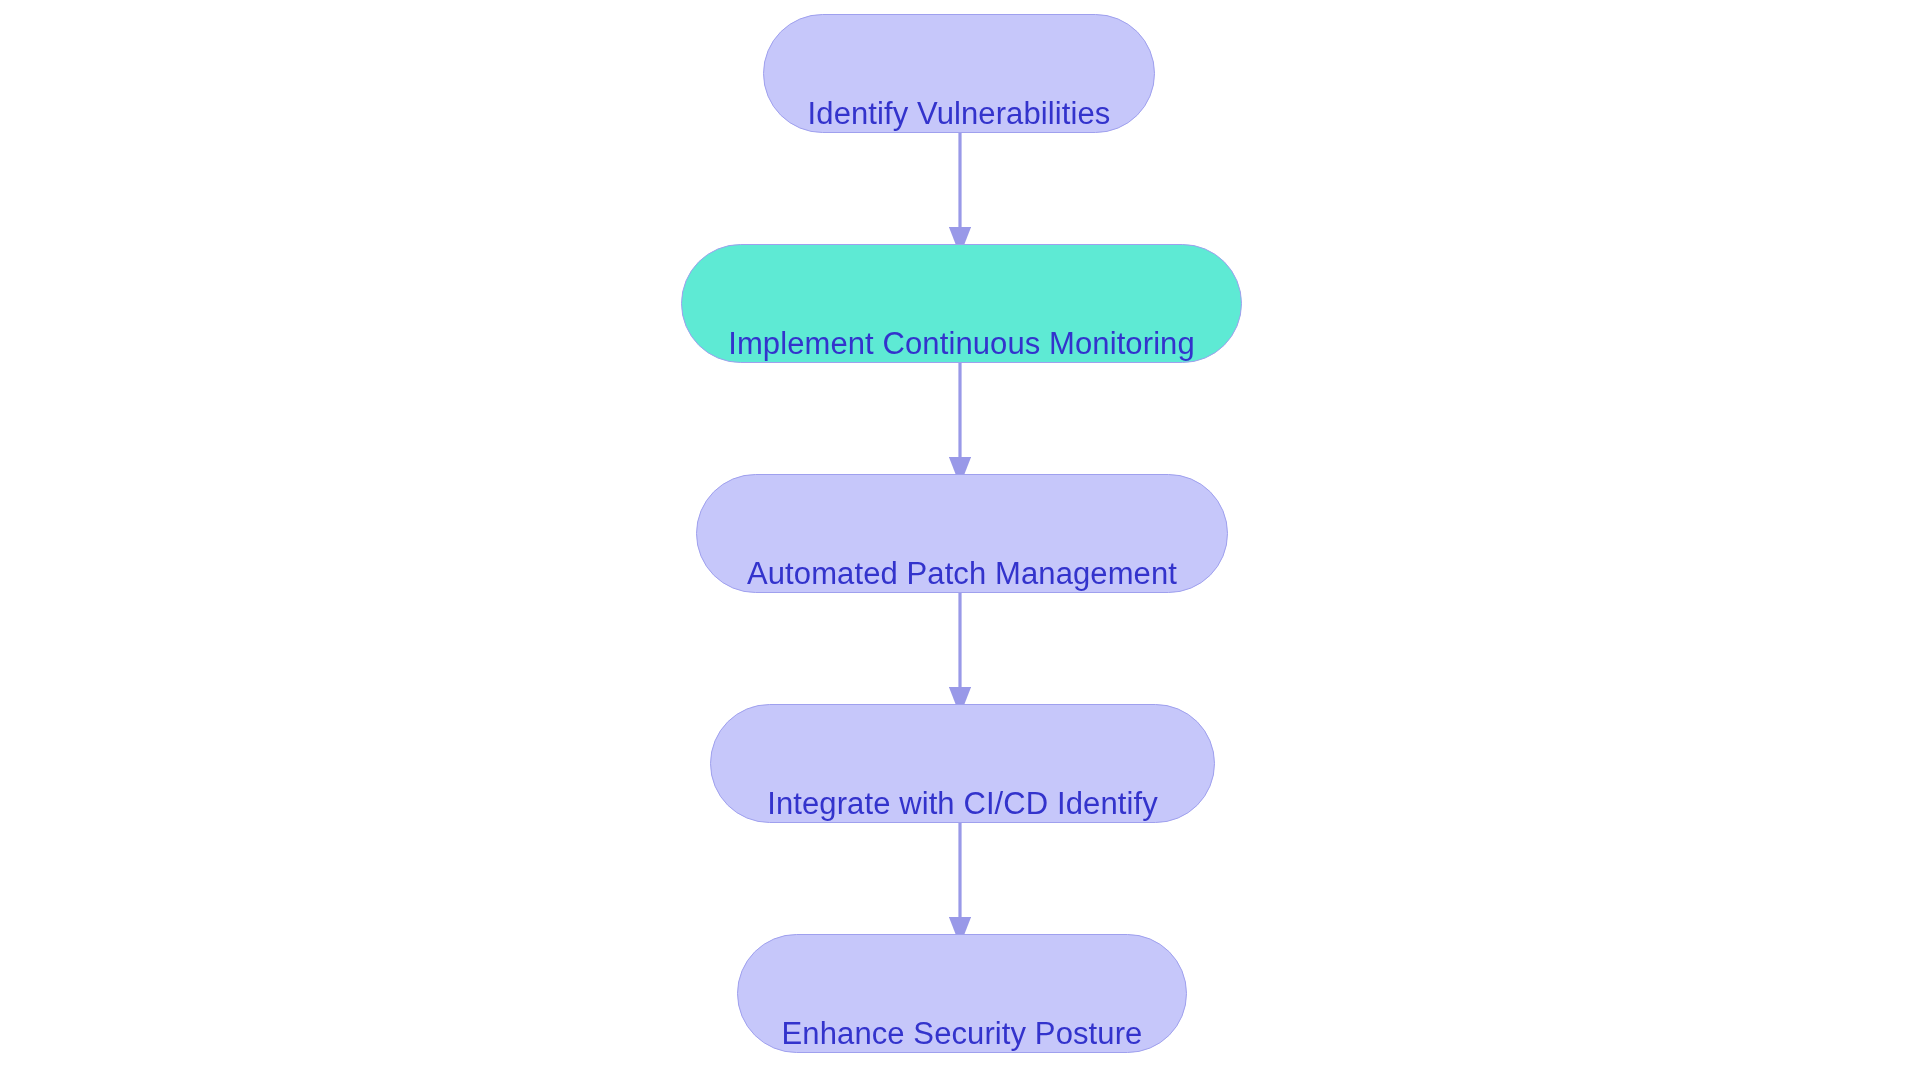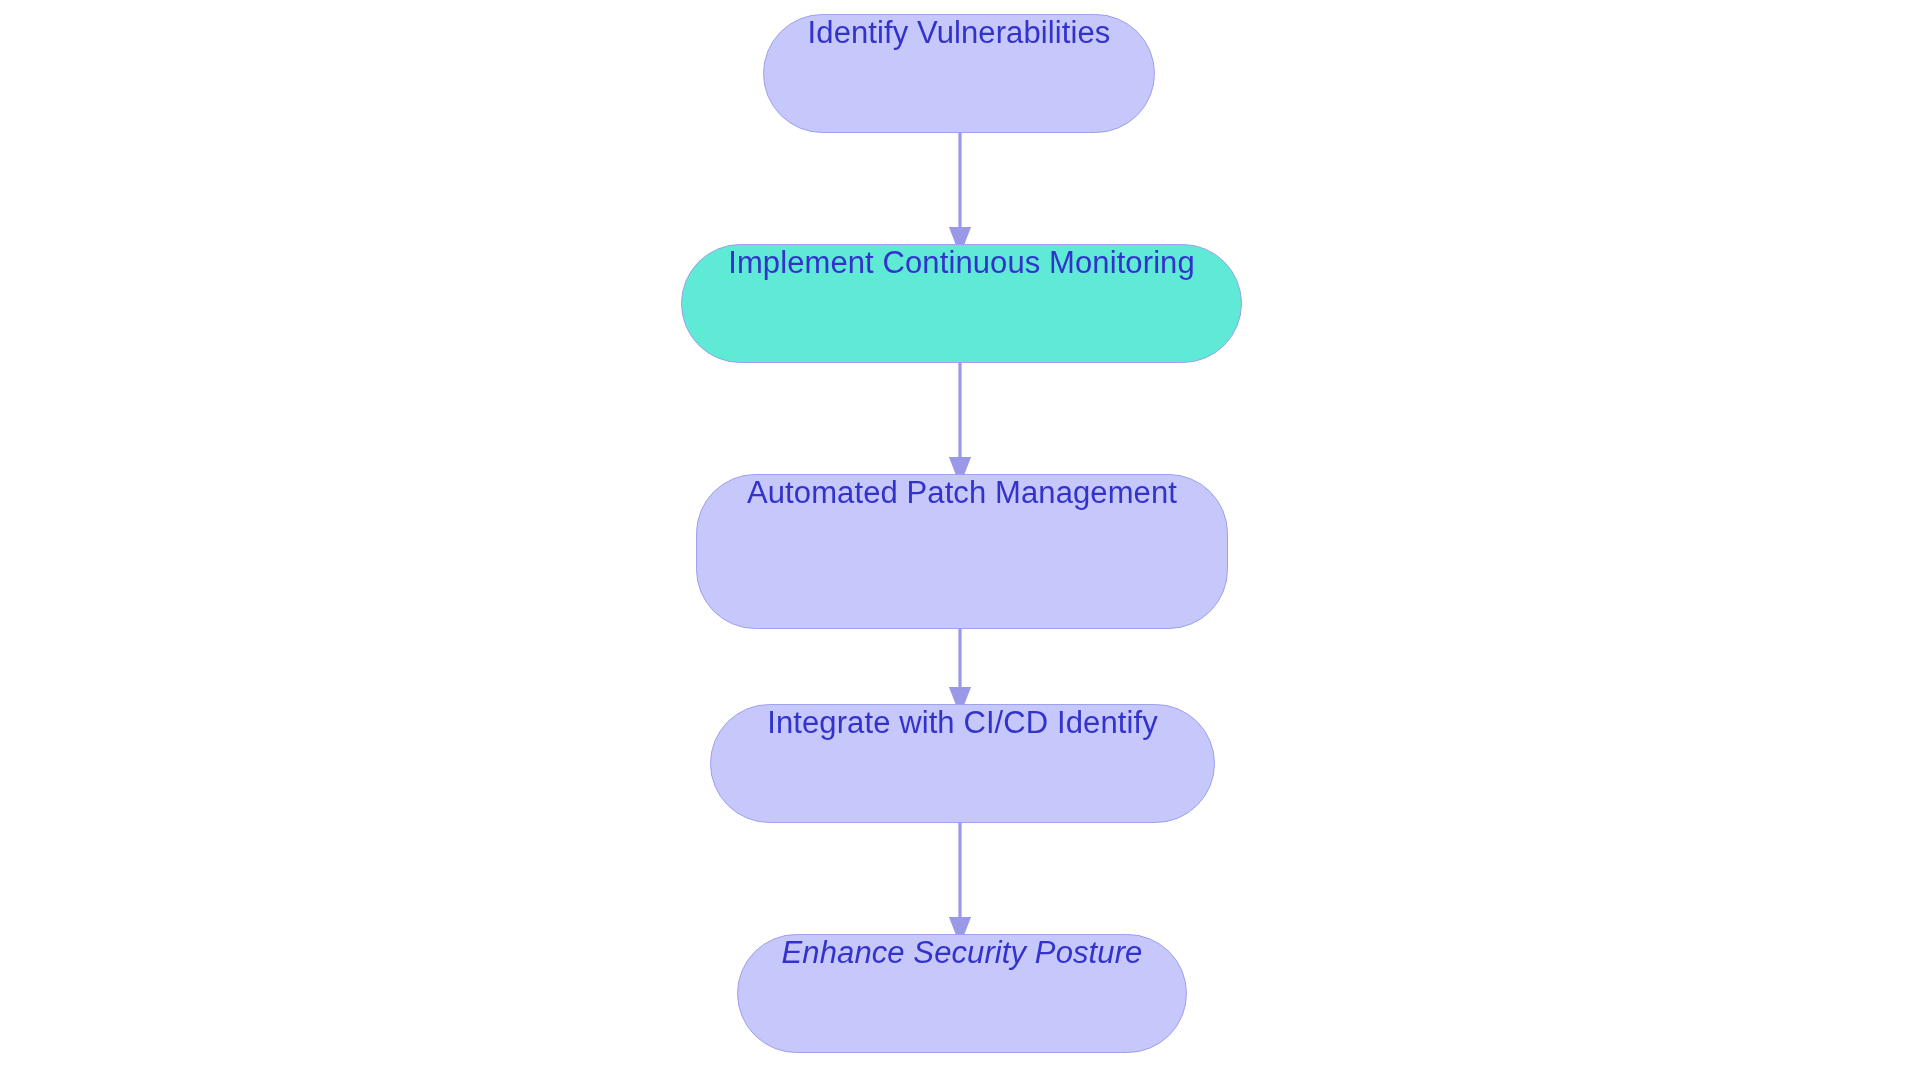--- a/index.html
+++ b/index.html
@@ -24,21 +24,21 @@
     left: 0;
     top: 0;
     width: 1920px;
     height: 1083px;
     pointer-events: none;
   }
   .node {
     position: absolute;
     box-sizing: border-box;
     display: flex;
-    align-items: flex-start;
+    align-items: flex-end;
     justify-content: center;
     background: #c6c7fa;
     border: 1.6px solid #9fa0ee;
     border-radius: 60px;
     text-align: center;
   }
   .node-label {
     color: #3333cc;
     font-family: "Liberation Sans", sans-serif;
     font-size: 31px;
@@ -74,25 +74,25 @@
   </svg>
 
   <div class="node" style="left: 763px; top: 14px; width: 392px; height: 119px; background: rgb(198, 199, 250); border-color: rgb(159, 160, 238); border-radius: 59.5px;">
     <span class="node-label" style="color: rgb(51, 51, 204);">Identify Vulnerabilities</span>
   </div>
 
   <div class="node" style="left: 681px; top: 244px; width: 561px; height: 119px; background: #5eead4; border-color: rgb(159, 160, 238); border-radius: 59.5px;">
     <span class="node-label" style="color: rgb(51, 51, 204);">Implement Continuous Monitoring</span>
   </div>
 
-  <div class="node" style="left: 696px; top: 474px; width: 532px; height: 155px; background: rgb(198, 199, 250); border-color: rgb(159, 160, 238); border-radius: 59.5px;">
+  <div class="node" style="left: 696px; top: 474px; width: 532px; height: 119px; background: rgb(198, 199, 250); border-color: rgb(159, 160, 238); border-radius: 59.5px;">
     <span class="node-label" style="color: rgb(51, 51, 204);">Automated Patch Management</span>
   </div>
 
   <div class="node" style="left: 710px; top: 704px; width: 505px; height: 119px; background: rgb(198, 199, 250); border-color: rgb(159, 160, 238); border-radius: 59.5px;">
     <span class="node-label" style="color: rgb(51, 51, 204);">Integrate with CI/CD Identify</span>
   </div>
 
-  <div class="node" style="left: 737px; top: 934px; width: 450px; height: 119px; background: rgb(198, 199, 250); border-color: rgb(159, 160, 238); border-radius: 59.5px; font-style: italic;">
+  <div class="node" style="left: 737px; top: 934px; width: 450px; height: 119px; background: rgb(198, 199, 250); border-color: rgb(159, 160, 238); border-radius: 59.5px;">
     <span class="node-label" style="color: rgb(51, 51, 204);">Enhance Security Posture</span>
   </div>
 
 </div>
 
 </body></html>

